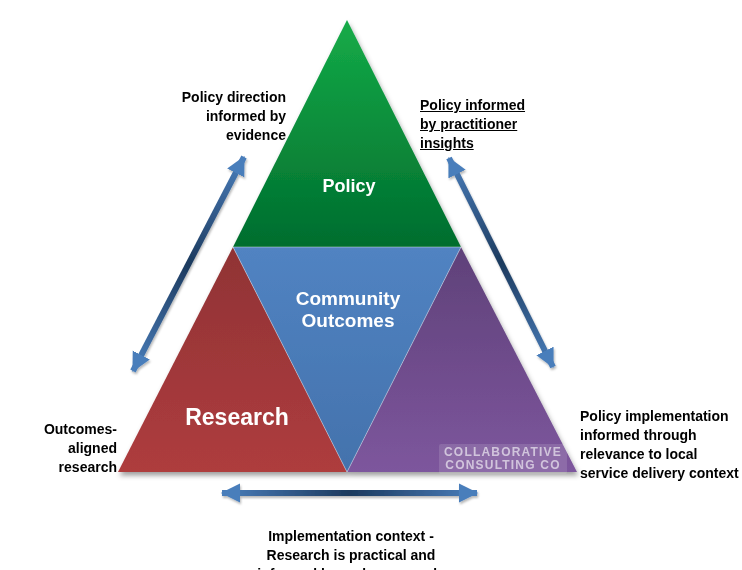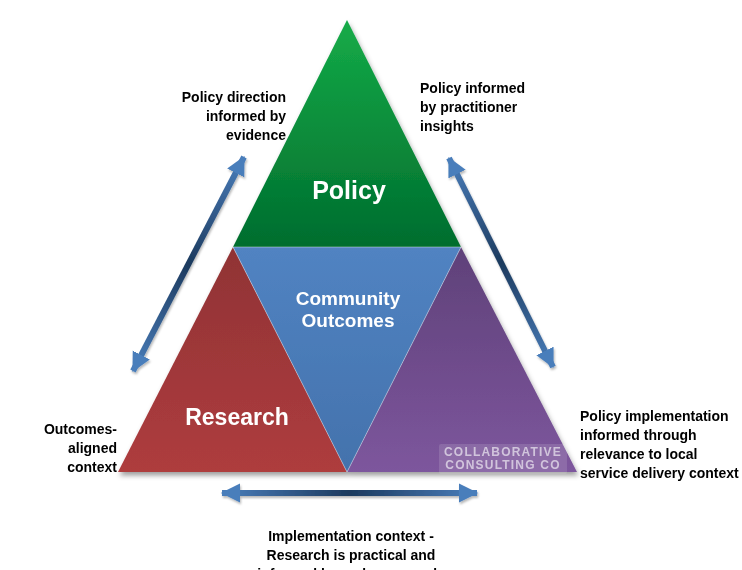--- a/index.html
+++ b/index.html
@@ -12,21 +12,21 @@
   }
   .canvas svg{position:absolute;left:0;top:0;}
   .lbl{
     position:absolute;
     font-weight:bold;
     color:#ffffff;
     white-space:pre-line;
     text-align:center;
     transform:translateX(-50%);
   }
-  .lbl-policy{left:349px;top:176px;font-size:25px;}
+  .lbl-policy{left:349px;top:176px;font-size:18px;}
   .lbl-community{left:348px;top:288px;font-size:19px;line-height:22px;}
   .lbl-research{left:237px;top:404px;font-size:23px;}
   .lbl-practice{left:459px;top:404px;font-size:23px;}
   .watermark{
     position:absolute;left:503px;top:444px;
     transform:translateX(-50%);
     font-size:12px;line-height:13px;
     font-weight:bold;
     letter-spacing:1.2px;
     text-align:center;
@@ -38,21 +38,21 @@
   }
   .ann{
     position:absolute;
     font-size:14px;
     font-weight:bold;
     color:#000000;
     line-height:19px;
     white-space:pre-line;
   }
   .ann-top-left{right:456px;top:88px;text-align:right;}
-  .ann-top-right{left:420px;top:79px;text-align:left;}
+  .ann-top-right{left:420px;top:96px;text-align:left;text-decoration:underline;}
   .ann-left{right:625px;top:420px;text-align:right;}
   .ann-right{left:580px;top:407px;text-align:left;}
   .ann-bottom{left:351px;top:503px;text-align:center;transform:translateX(-50%);margin-top:24px;}
 </style>
 </head>
 <body>
 
 <div class="canvas">
 
   <svg width="742" height="570" viewBox="0 0 742 570">
@@ -124,21 +124,21 @@
   <div class="watermark">COLLABORATIVE
 CONSULTING CO</div>
 
   <div class="ann ann-top-left">Policy direction
 informed by
 evidence</div>
   <div class="ann ann-top-right">Policy informed
 by practitioner
 insights</div>
   <div class="ann ann-left">Outcomes-aligned
-context</div>
+research</div>
   <div class="ann ann-right">Policy implementation
 informed through
 relevance to local
 service delivery context</div>
   <div class="ann ann-bottom">Implementation context -
 Research is practical and
 informed by end-user needs</div>
 
 </div>
 

